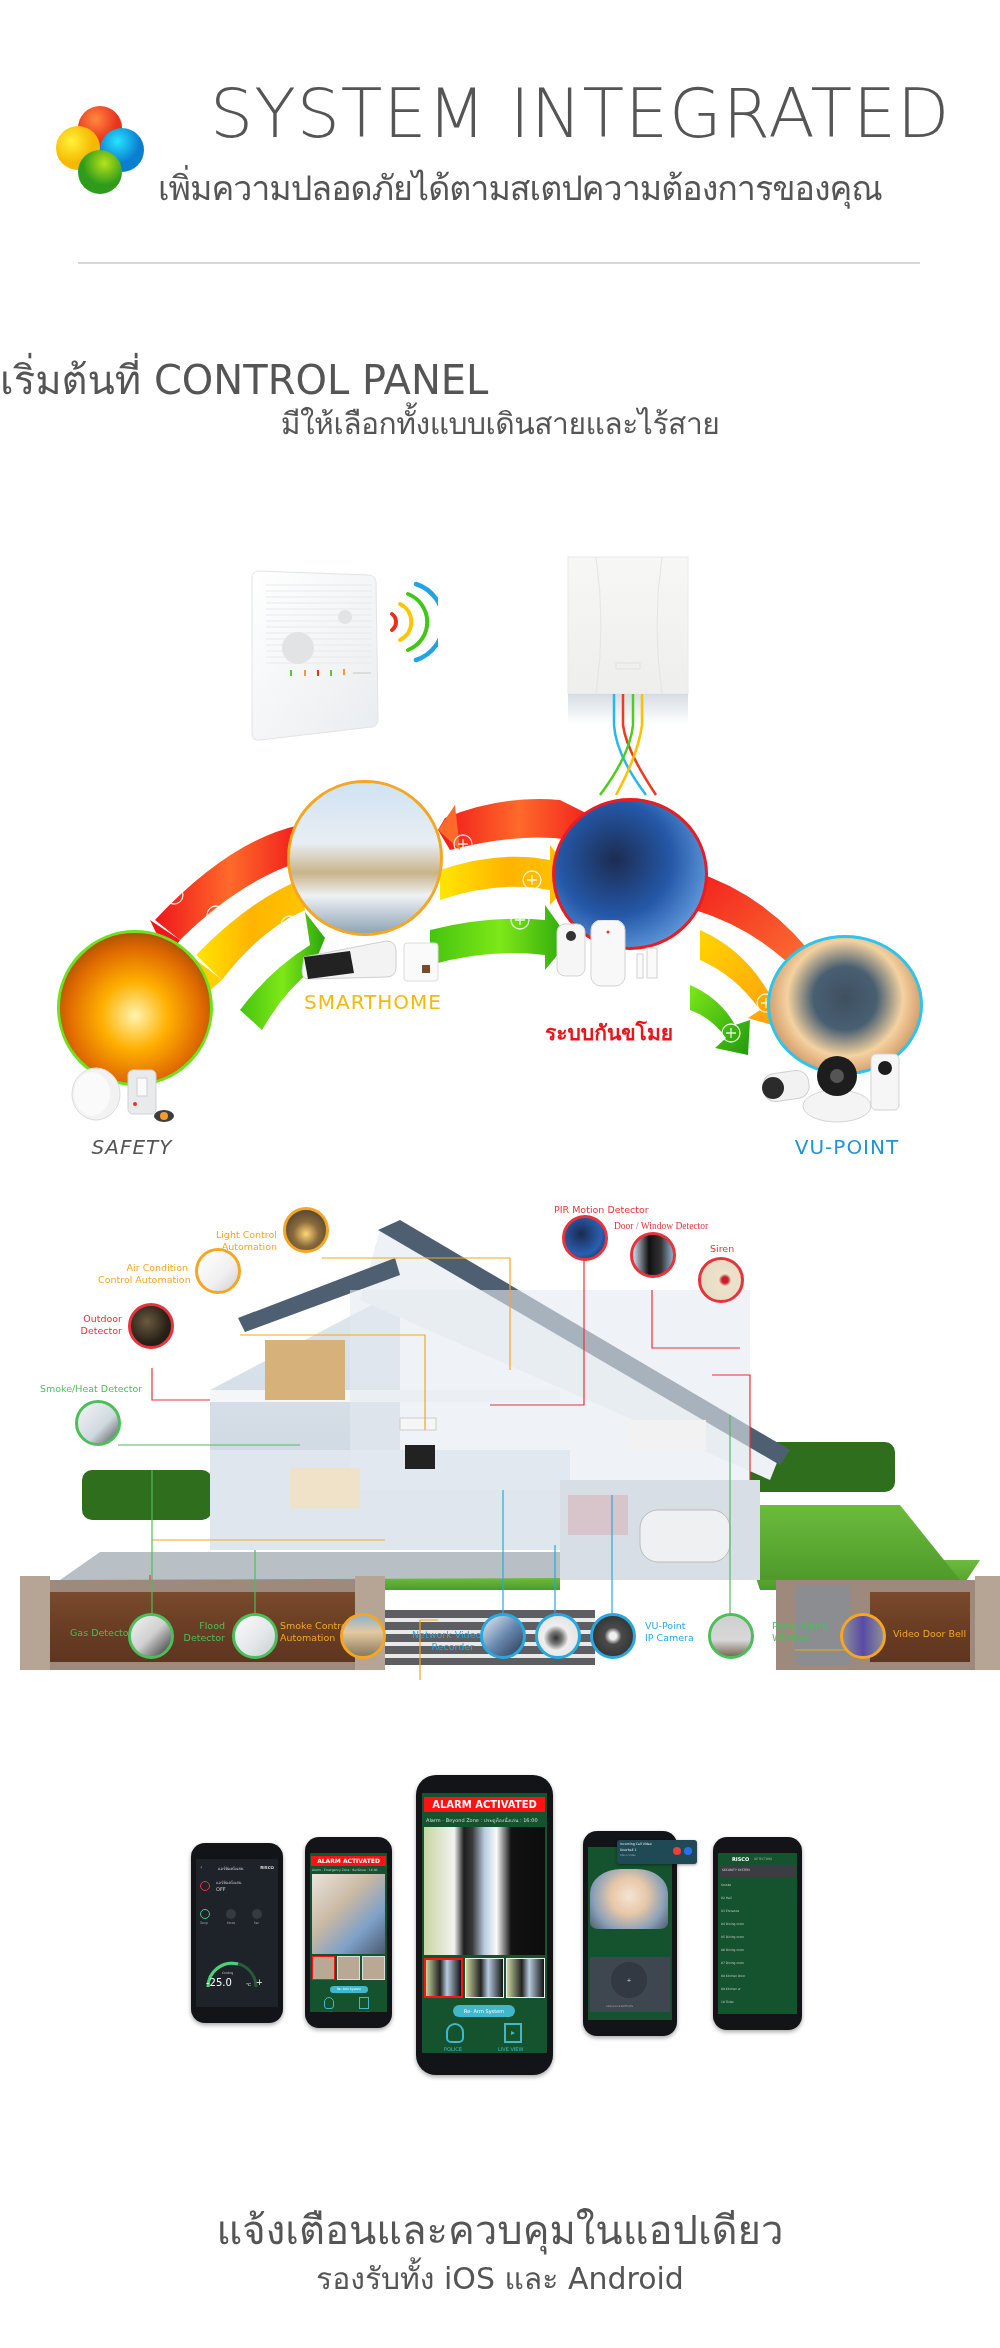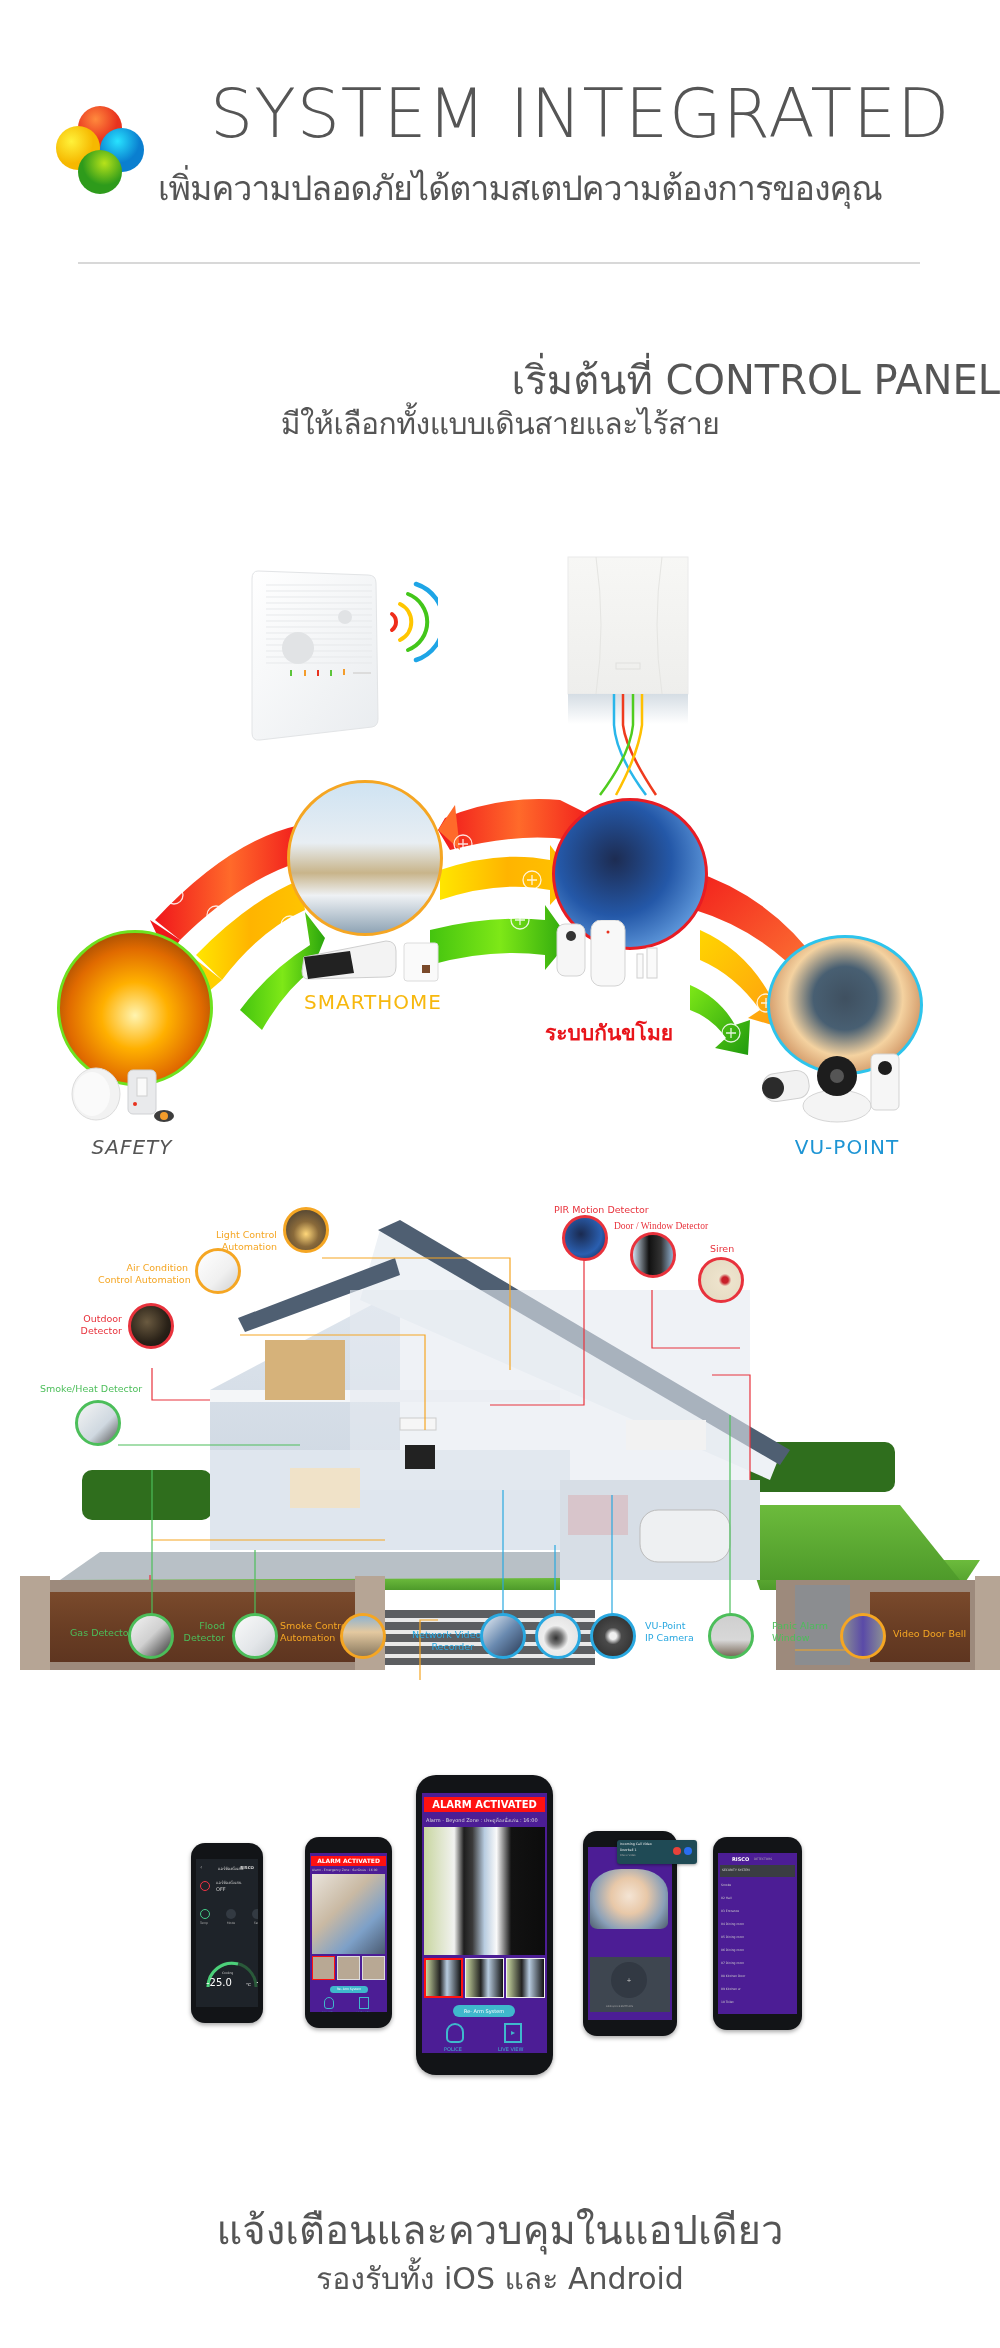--- a/index.html
+++ b/index.html
@@ -4,31 +4,31 @@
 <style>
   html,body{margin:0;padding:0;background:#ffffff;}
   body{width:1000px;height:2348px;position:relative;overflow:hidden;font-family:"DejaVu Sans",sans-serif;color:#555;}
   .abs{position:absolute;}
   
   .logo{left:54px;top:104px;width:92px;height:92px;}
   .main-title{left:174px;top:74px;font-family:"DejaVu Sans",sans-serif;font-weight:200;font-size:68px;letter-spacing:1px;color:#555;white-space:nowrap;line-height:80px;margin-left:36px;}
   .main-sub{left:158px;top:166px;font-size:34px;color:#555;white-space:nowrap;line-height:44px;letter-spacing:-1px;}
   .divider{left:78px;top:262px;width:842px;height:2px;background:#d8d8d8;}
   
-  .sec-title{left:0;width:1000px;text-align:right;font-size:40px;color:#555;white-space:nowrap;}
+  .sec-title{left:0;width:1000px;text-align:left;font-size:40px;color:#555;white-space:nowrap;}
   .sec-sub{left:0;width:1000px;text-align:center;font-size:30px;color:#555;white-space:nowrap;letter-spacing:-0.5px;}
   
   .cat-label{font-family:"DejaVu Sans",sans-serif;font-size:20px;letter-spacing:1px;white-space:nowrap;text-align:center;width:180px;}
   
   .callout{font-size:9.5px;line-height:12px;white-space:nowrap;}
   .callout.r{text-align:right;}
   .circ{position:absolute;border-radius:50%;border:3px solid;box-sizing:border-box;overflow:hidden;}
   
   .phone{position:absolute;background:#121417;border-radius:14px;box-shadow:0 2px 4px rgba(0,0,0,.35);overflow:hidden;}
-  .phone .screen{position:absolute;left:5px;right:5px;top:16px;bottom:16px;background:#4c1d95;overflow:hidden;}
+  .phone .screen{position:absolute;left:5px;right:5px;top:16px;bottom:16px;background:#14532d;overflow:hidden;}
   .pt{position:absolute;white-space:nowrap;}
   .footer-title{left:0;width:1000px;text-align:center;font-size:40px;color:#555;white-space:nowrap;}
   .footer-sub{left:0;width:1000px;text-align:center;font-size:30px;color:#555;white-space:nowrap;}
 </style>
 </head>
 <body>
 
 <div class="abs logo">
   <svg width="92" height="92" viewBox="0 0 92 92">
     <defs>
@@ -373,21 +373,21 @@
 <div class="circ" style="left:535px;top:1613px;width:46px;height:46px;border-color:#29a8e0;background:radial-gradient(circle at 45% 55%,#333 0%,#777 20%,#eee 40%,#ddd 100%);"></div>
 <div class="circ" style="left:590px;top:1613px;width:46px;height:46px;border-color:#29a8e0;background:radial-gradient(circle at 50% 50%,#f0f0f0 0%,#f0f0f0 12%,#4a4a4a 30%,#2a2a2a 100%);"></div>
 <div class="abs callout" style="left:645px;top:1620px;color:#29a8e0;"><span>VU-Point</span><br><span>IP Camera</span></div>
 
 <div class="circ" style="left:708px;top:1613px;width:46px;height:46px;border-color:#4cbe5a;background:linear-gradient(180deg,#cfcfcf 0%,#d8d8d8 60%,#7a6a5a 100%);"></div>
 <div class="abs callout" style="left:772px;top:1620px;color:#4cbe5a;"><span>Panic Alarm</span><br><span>Window</span></div>
 
 <div class="circ" style="left:840px;top:1613px;width:46px;height:46px;border-color:#f5a623;background:linear-gradient(90deg,#8a8e94 0%,#5a4aa8 50%,#8a8e94 100%);"></div>
 <div class="abs callout" style="left:893px;top:1628px;color:#f5a623;">Video Door Bell</div>
 
-<div class="phone" style="left:191px;top:1843px;width:72px;height:180px;">
+<div class="phone" style="left:191px;top:1843px;width:92px;height:180px;">
   <div class="screen" style="background:#1e2329;">
     <div class="pt" style="left:4px;top:4px;font-size:6px;color:#bbb;">‹</div>
     <div class="pt" style="left:22px;top:6px;font-size:4px;color:#ddd;">แอร์ห้องนั่งเล่น</div>
     <div class="pt" style="right:4px;top:6px;font-size:4px;color:#ddd;font-weight:bold;">RISCO</div>
     <div class="pt" style="left:4px;top:22px;width:10px;height:10px;border-radius:50%;border:1px solid #e34;box-sizing:border-box;"></div>
     <div class="pt" style="left:20px;top:20px;font-size:4px;color:#ccc;">แอร์ห้องนั่งเล่น</div>
     <div class="pt" style="left:20px;top:27px;font-size:5px;color:#ccc;">OFF</div>
     <div class="pt" style="left:4px;top:50px;width:10px;height:10px;border-radius:50%;border:1px solid #4c8;box-sizing:border-box;"></div>
     <div class="pt" style="left:30px;top:50px;width:10px;height:10px;border-radius:50%;background:#333a42;"></div>
     <div class="pt" style="left:56px;top:50px;width:10px;height:10px;border-radius:50%;background:#333a42;"></div>

